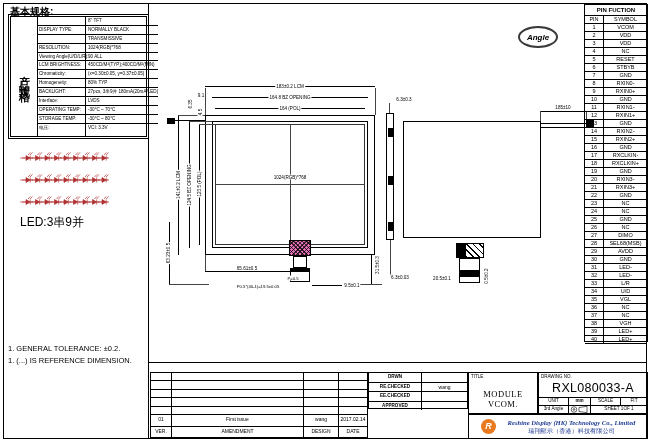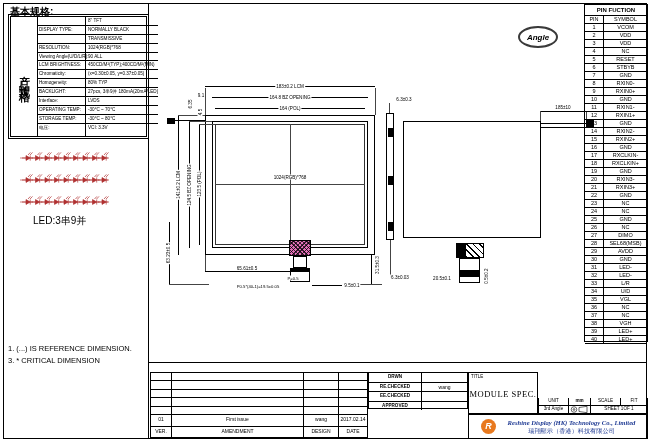--- a/index.html
+++ b/index.html
@@ -22,21 +22,21 @@
   .spec-table{position:absolute;left:10px;top:16px;width:137px;height:121px;border:1px solid #000;
               outline:1px solid #000;outline-offset:1px;display:flex;box-sizing:border-box;}
   .spec-side{width:26px;border-right:1px solid #000;display:flex;align-items:center;justify-content:center;
              writing-mode:vertical-rl;text-orientation:upright;font-size:11px;letter-spacing:5px;font-weight:bold;}
   .spec-rows{flex:1;display:flex;flex-direction:column;}
   .spec-row{flex:1;display:flex;border-bottom:1px solid #000;min-height:0;}
   .spec-row:last-child{border-bottom:none;flex:1.6;}
   .spec-label{width:46px;border-right:1px solid #000;font-size:4.6px;line-height:1.7;
               padding-left:1px;white-space:nowrap;overflow:visible;}
   .spec-value{flex:1;font-size:4.6px;line-height:1.7;padding-left:2px;white-space:nowrap;}
-  .led-label{position:absolute;left:33px;top:214px;font-size:10px;}
+  .led-label{position:absolute;left:20px;top:214px;font-size:12px;}
   .notes{position:absolute;left:8px;top:343px;font-size:7.5px;line-height:12px;white-space:nowrap;}
   .notes .nt{font-weight:normal;}
   
   .pin-table{position:absolute;left:584px;top:4px;width:64px;height:338px;border:1px solid #000;
              box-sizing:border-box;display:flex;flex-direction:column;}
   .pin-title{height:10px;line-height:10px;text-align:center;font-size:6px;font-weight:bold;border-bottom:1px solid #000;}
   .pin-sub,.pin-row{height:8px;display:flex;border-bottom:1px solid #000;box-sizing:border-box;flex:none;}
   .pin-no{width:18px;border-right:1px solid #000;font-size:5.5px;line-height:7px;text-align:center;}
   .pin-sym{flex:1;font-size:5.5px;line-height:7px;text-align:center;white-space:nowrap;overflow:hidden;}
   
@@ -208,22 +208,22 @@
       <use href="#ledsym" x="65" y="56"></use>
         <use href="#ledsym" x="74.5" y="56"></use>
         <use href="#ledsym" x="84" y="56"></use>
     </g>
   </svg>
   <div class="led-label">LED:3串9并</div>
 
   <div class="notes">
     <div>
 
+    <div class="nt">1. GENERAL TOLERANCE: ±0.2.</div>
         <div class="nt">1. (...) IS REFERENCE DIMENSION.</div>
-        <div class="nt">3. * CRITICAL DIMENSION</div>
       </div>
   </div>
 
   <div class="rohs">Angle</div>
 
   <div class="rect" style="left:205px;top:115px;width:170px;height:140px;border-width:1.5px;"></div>
   <div class="rect" style="left:212px;top:121px;width:156px;height:127px;"></div>
   <div class="rect" style="left:215px;top:124px;width:150px;height:121px;border-color:#333;"></div>
   <div class="line-v thin" style="left:290px;top:124px;height:121px;"></div>
   <div class="line-h thin" style="left:215px;top:184px;width:150px;"></div>
@@ -570,21 +570,25 @@
       </div>
 
       <div class="appr-row">
         <div class="appr-label">APPROVED</div>
         <div class="appr-value"></div>
       </div>
     </div>
 
   <div class="title-box">
     <div class="tb-cell-label">TITLE</div>
-    <div class="title-main">MODULE SPEC.</div>
+    <div class="title-main">MODULE VCOM.</div>
+  </div>
+  <div class="dwg-box">
+    <div class="tb-cell-label" style="position:absolute;left:2px;top:1px;">DRAWING NO.</div>
+    <div class="dwg-no">RXL080033-A</div>
   </div>
   <div class="unit-row">
     <div style="width:30px;">UNIT</div>
     <div style="width:22px;font-weight:bold;">mm</div>
     <div style="width:30px;">SCALE</div>
     <div style="flex:1;">FIT</div>
   </div>
   <div class="angle-row">
     <div style="width:30px;">3rd Angle</div>
     <div style="width:22px;">

